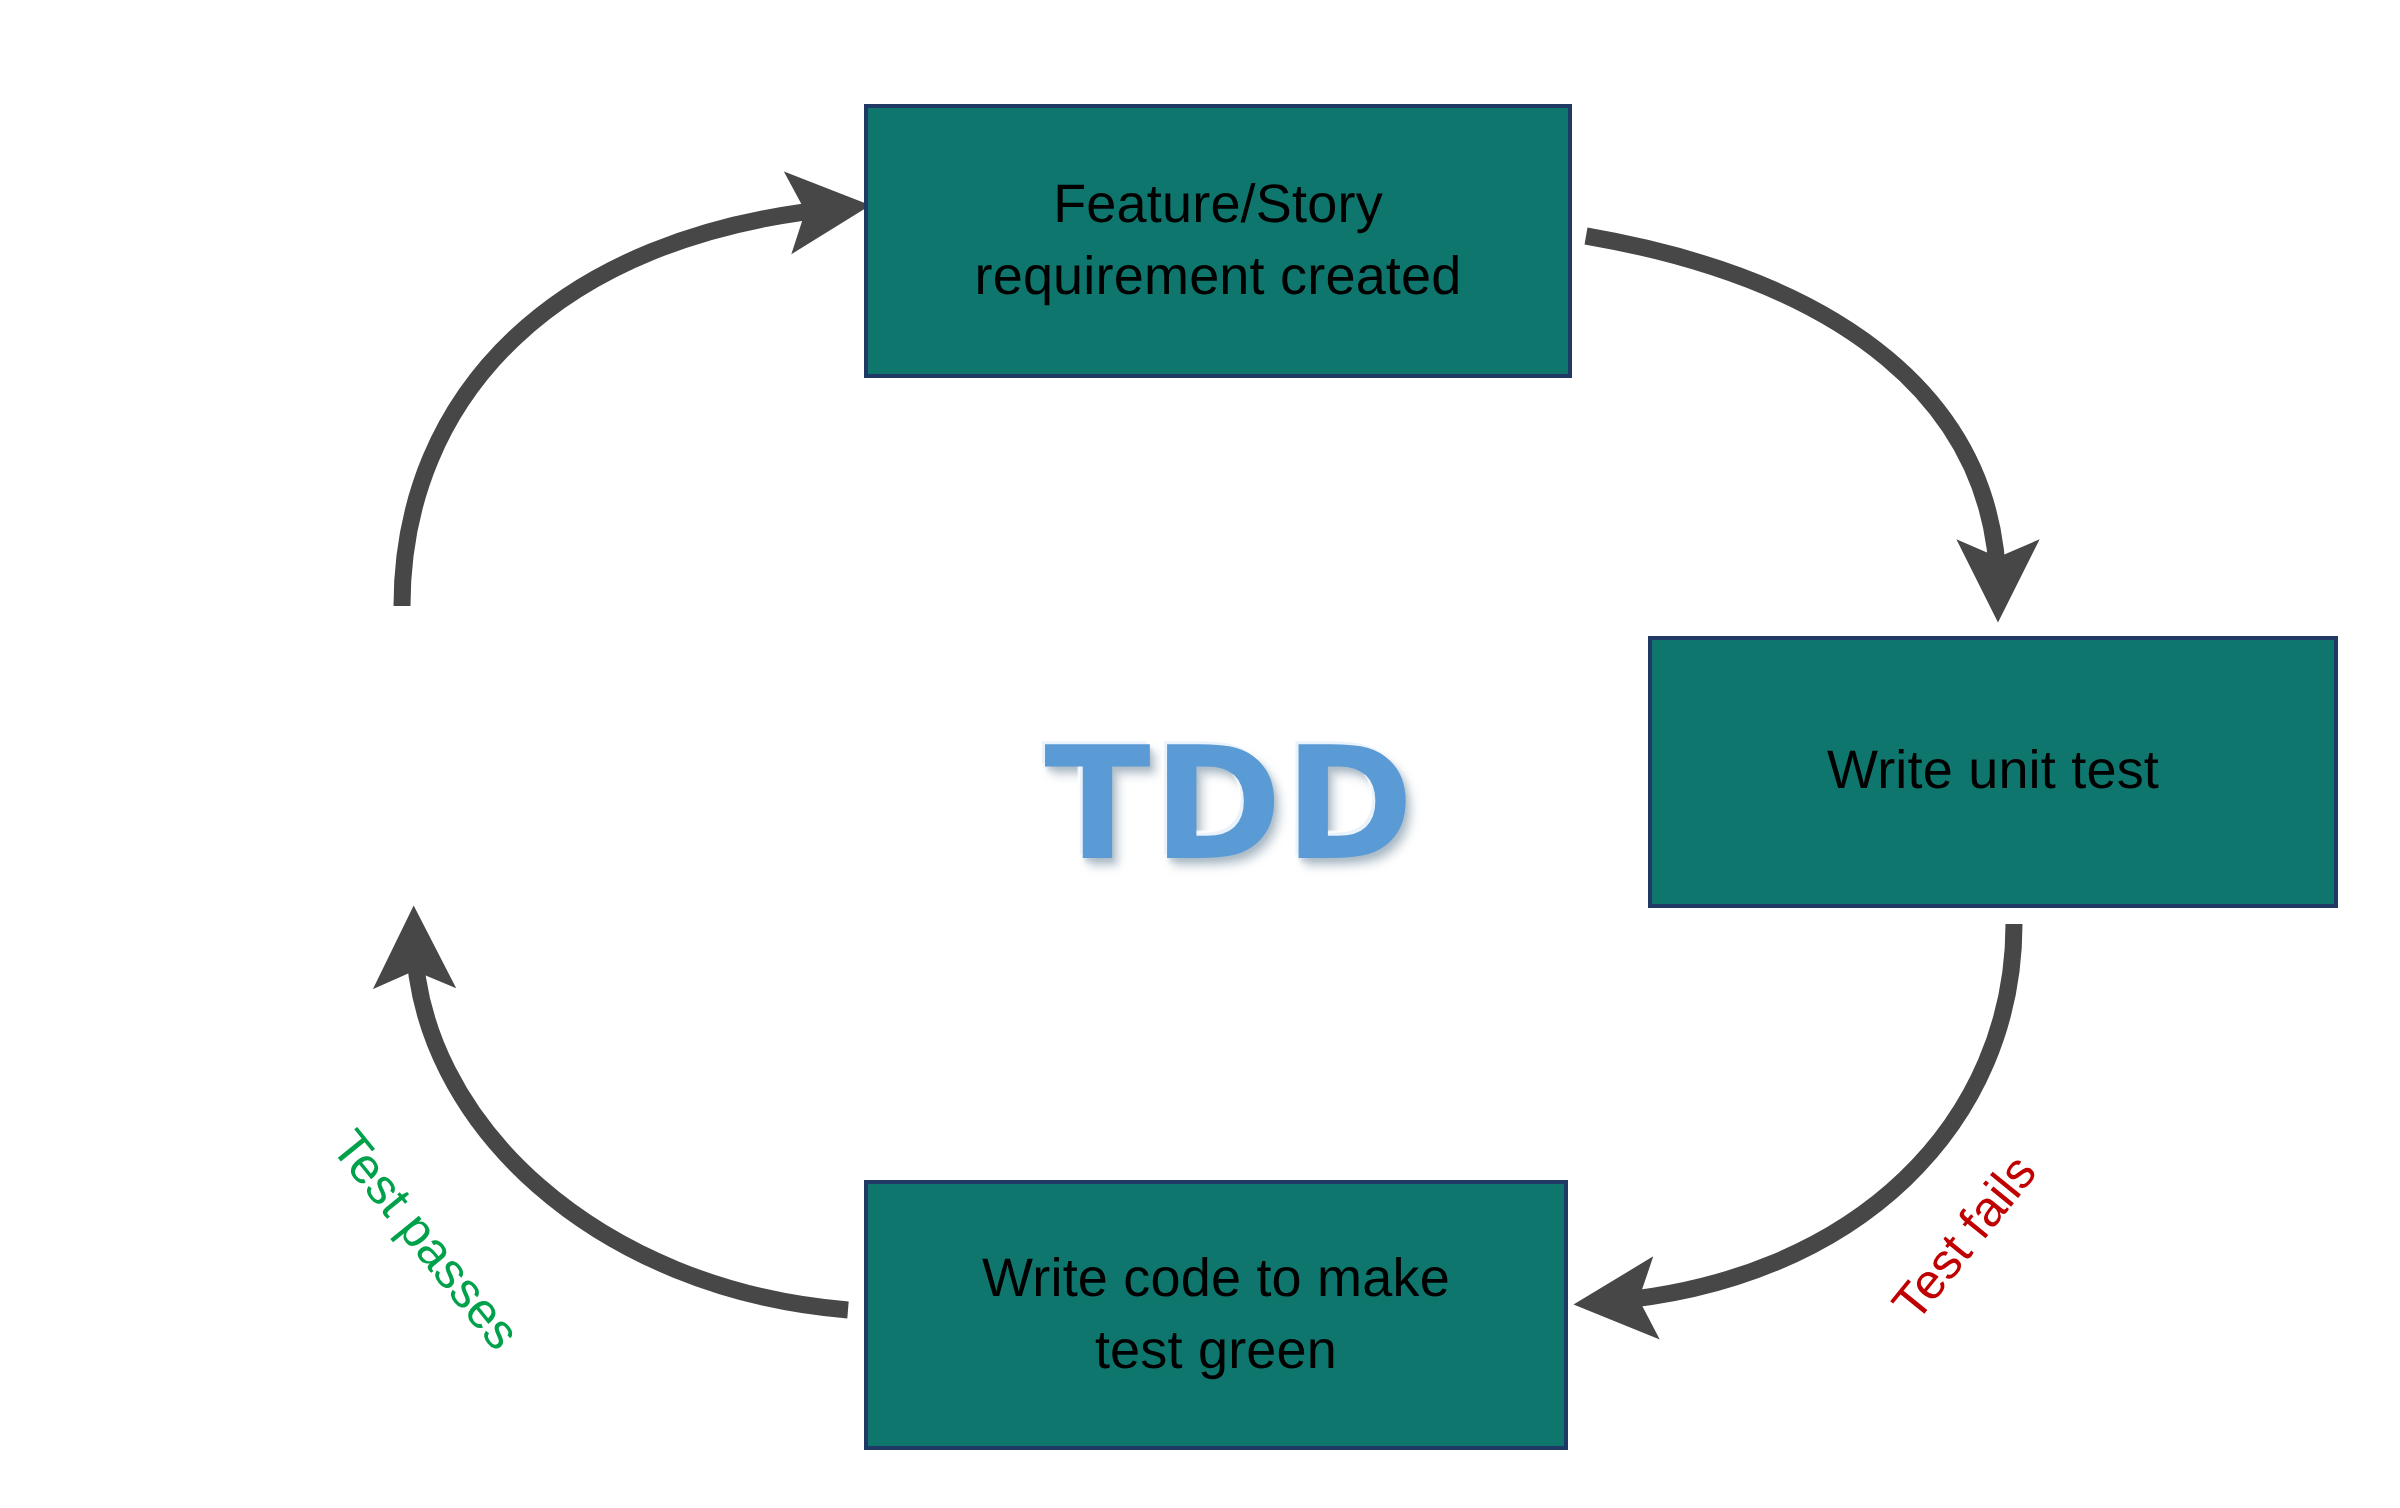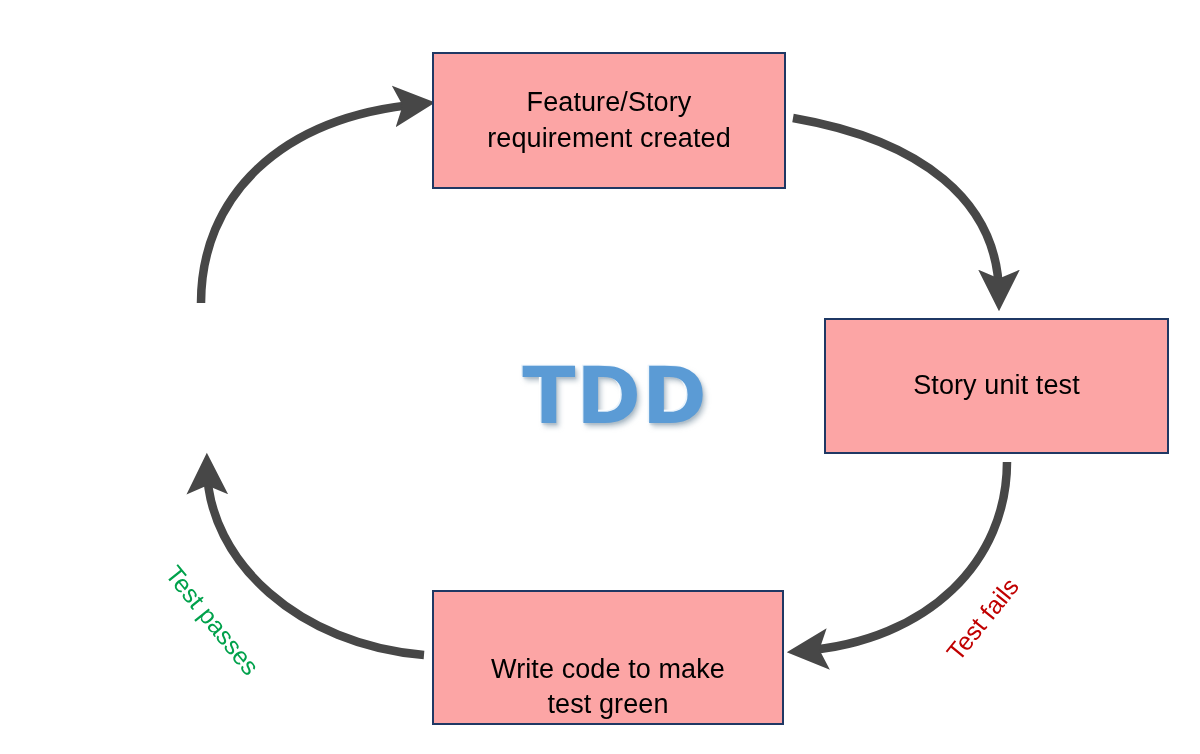--- a/index.html
+++ b/index.html
@@ -20,21 +20,21 @@
   }
   #arrow-layer {
     position: absolute;
     left: 0;
     top: 0;
     width: 1200px;
     height: 754px;
   }
   .node {
     position: absolute;
-    background: #fca5a5;
+    background: #0f766e;
     border: 2px solid #1F3864;
     box-sizing: border-box;
     display: flex;
     align-items: center;
     justify-content: center;
     text-align: center;
     color: #000000;
     font-size: 27px;
     line-height: 1.32;
     font-weight: 400;
@@ -55,37 +55,36 @@
     left: 824px;
     top: 318px;
     width: 345px;
     height: 136px;
   }
   #node-write-code {
     left: 432px;
     top: 590px;
     width: 352px;
     height: 135px;
-    align-items: flex-end;
   }
   #node-refactor {
     left: 36px;
     top: 319px;
     width: 364px;
     height: 136px;
   }
   
   #tdd-logo {
     position: absolute;
     left: 470px;
     top: 343px;
     width: 290px;
     height: 105px;
     display: flex;
-    align-items: center;
+    align-items: flex-end;
     justify-content: center;
     pointer-events: none;
   }
   #tdd-logo .tdd-text {
     font-family: "DejaVu Sans", sans-serif;
     font-size: 78px;
     font-weight: bold;
     letter-spacing: 1px;
     color: #5B9BD5;
     text-shadow:
@@ -134,21 +133,21 @@
 
     <path d="M 424,655 C 300,645 208,562 207,468" fill="none" stroke="#474747" stroke-width="8.5" stroke-linecap="butt" marker-end="url(#ah)"></path>
   </svg>
 
   <div class="node" id="node-feature">
     <span class="node-label">Feature/Story
 requirement created</span>
   </div>
 
   <div class="node" id="node-write-test">
-    <span class="node-label">Story unit test</span>
+    <span class="node-label">Write unit test</span>
   </div>
 
   <div class="node" id="node-write-code">
     <span class="node-label">Write code to make
 test green</span>
   </div>
 
 
   <div id="tdd-logo">
     <span class="tdd-text">TDD</span>

